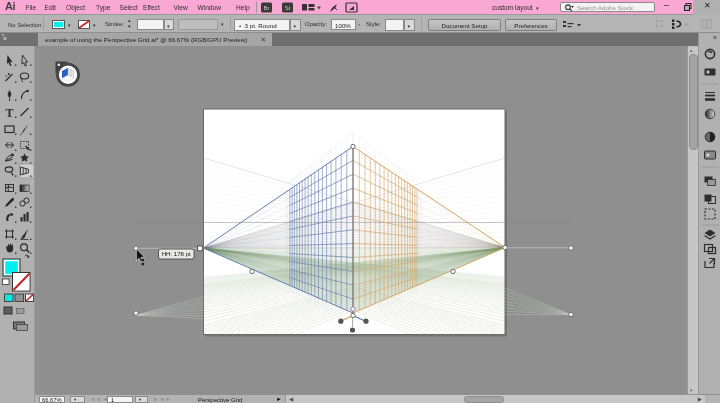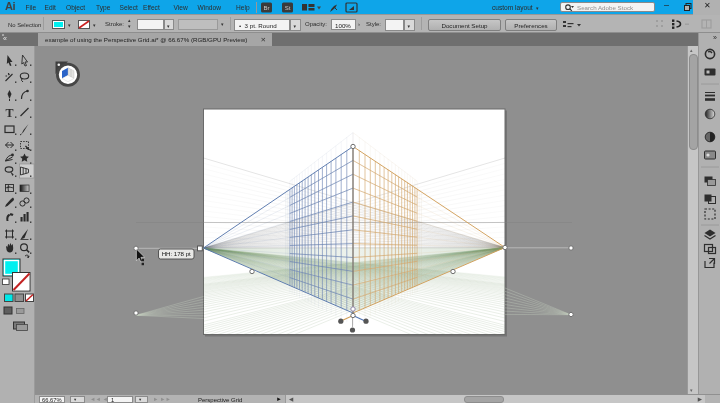--- a/index.html
+++ b/index.html
@@ -1,16 +1,16 @@
 <!DOCTYPE html>
 <html><head><meta charset="utf-8"><style>
 * { margin:0; padding:0; box-sizing:border-box; }
 html,body { width:720px; height:403px; overflow:hidden; font-family:"Liberation Sans",sans-serif; }
 #app { position:relative; width:720px; height:403px; background:#b1b1b1; }
-.bar-menu { position:absolute; left:0; top:0; width:693px; height:15px; background:#0ea5e9; border-bottom:1px solid #989898; }
+.bar-menu { position:absolute; left:0; top:0; width:693px; height:15px; background:#f9a8d4; border-bottom:1px solid #989898; }
 .bar-ctrl { position:absolute; left:0; top:15px; width:720px; height:18px; background:#b4b4b4; border-bottom:1px solid #8e8e8e; }
 .bar-tabs { position:absolute; left:0; top:33px; width:720px; height:13px; background:#6f6f6f; }
 .tab { position:absolute; left:38px; top:0; width:234px; height:13px; background:#a6a6a6; color:#1d1d1d; font-size:6.2px; line-height:13px; padding-left:7px; }
 .canvas { position:absolute; left:35px; top:46px; width:652px; height:348px; background:#8f8f8f; }
 .toolbar { position:absolute; left:0; top:46px; width:35px; height:357px; background:#b1b1b1; border-right:1px solid #9b9b9b; }
 .vscroll { position:absolute; left:687px; top:46px; width:11px; height:348px; background:#c6c6c6; border-left:1px solid #999; }
 .vthumb { position:absolute; left:1px; top:8px; width:9px; height:96px; background:#a4a4a4; border:1px solid #8d8d8d; border-radius:4px; }
 .dock { position:absolute; left:698px; top:33px; width:22px; height:361px; background:#b1b1b1; border-left:1px solid #979797; }
 .statusbar { position:absolute; left:35px; top:394px; width:685px; height:9px; background:#b3b3b3; border-top:1px solid #909090; font-size:6px; color:#222; }
 .menu { position:absolute; top:3.5px; font-size:6.6px; color:#2e2e2e; }

